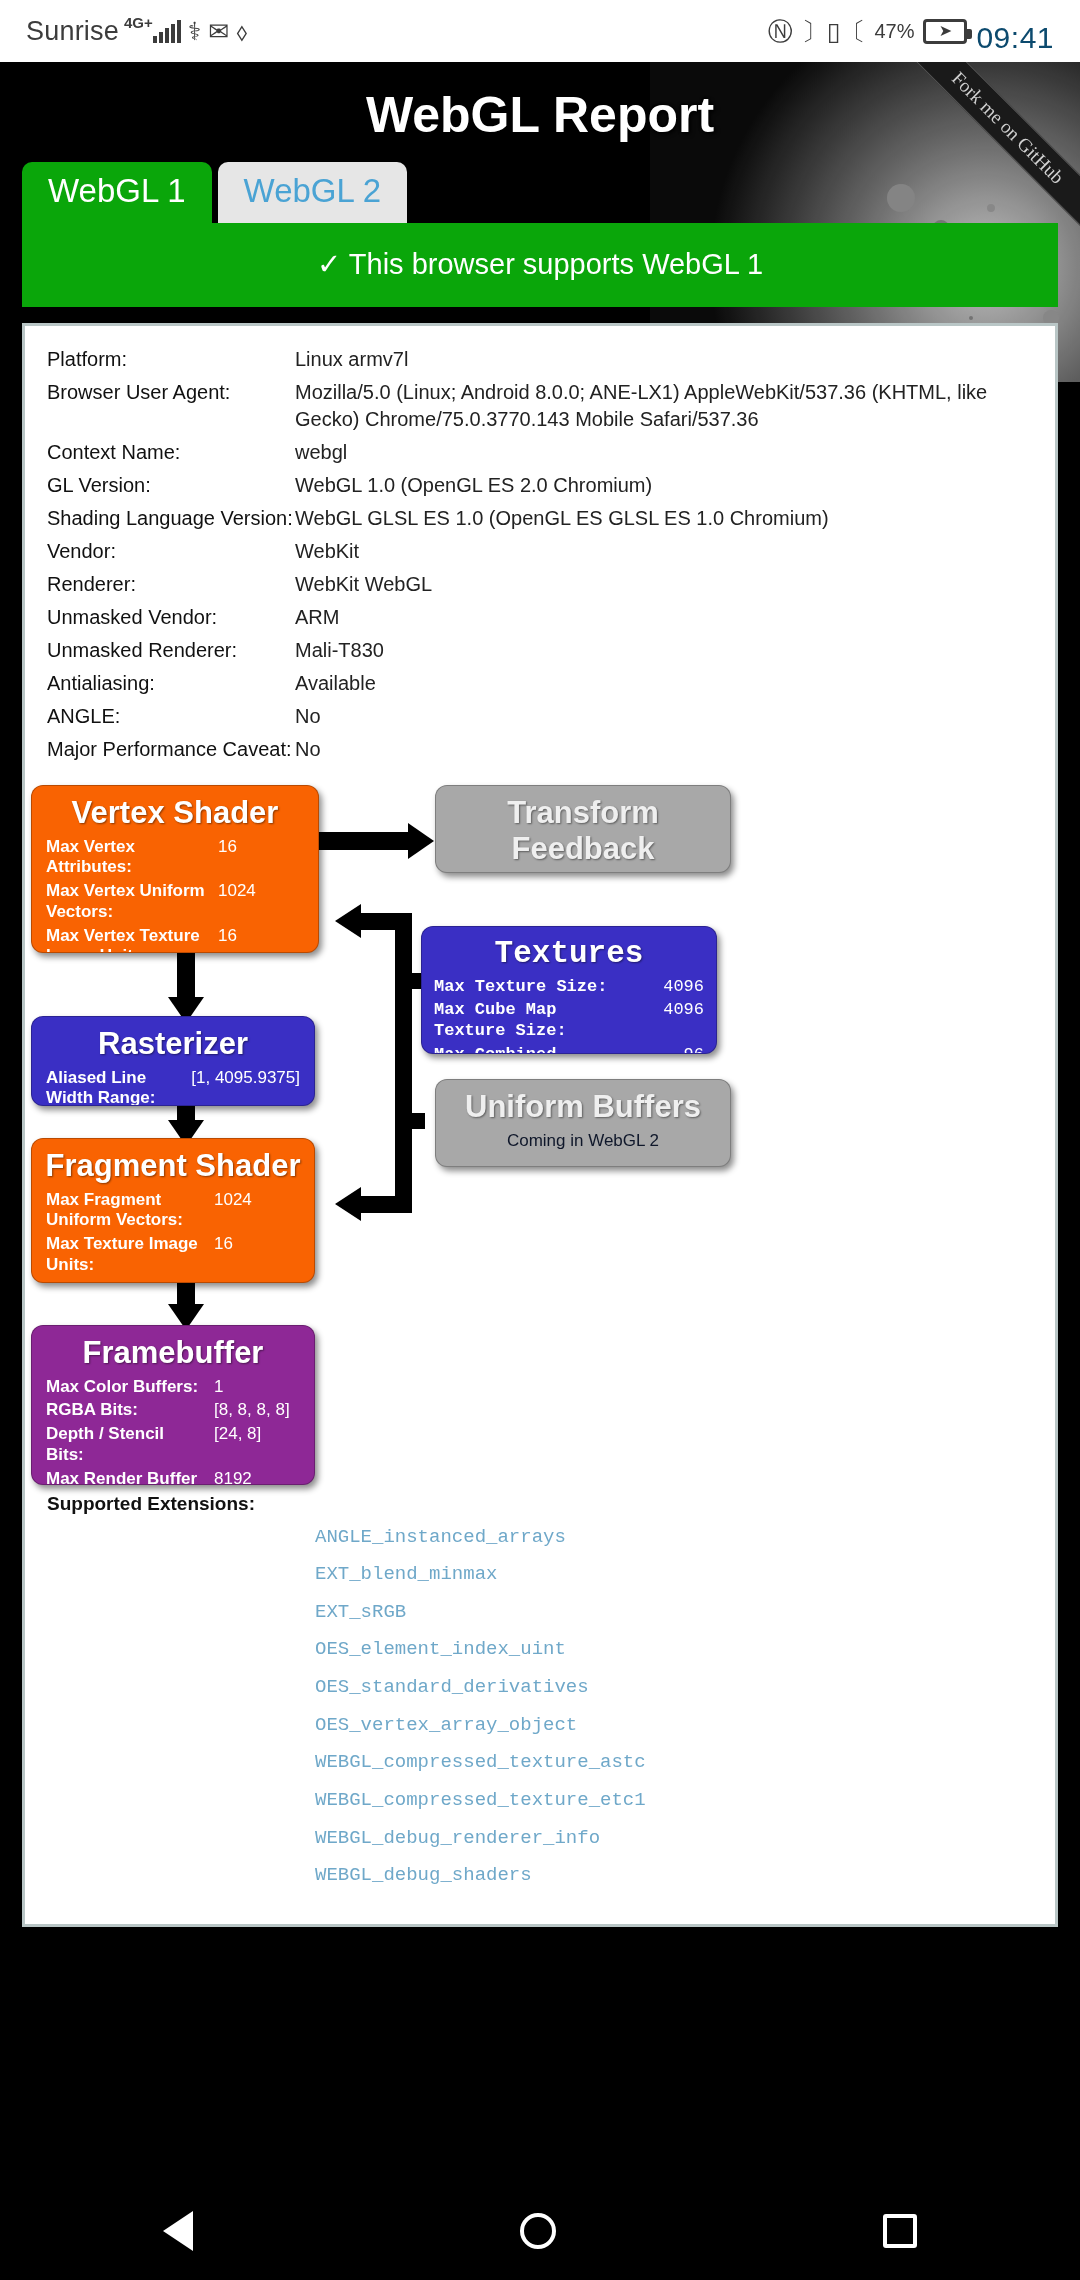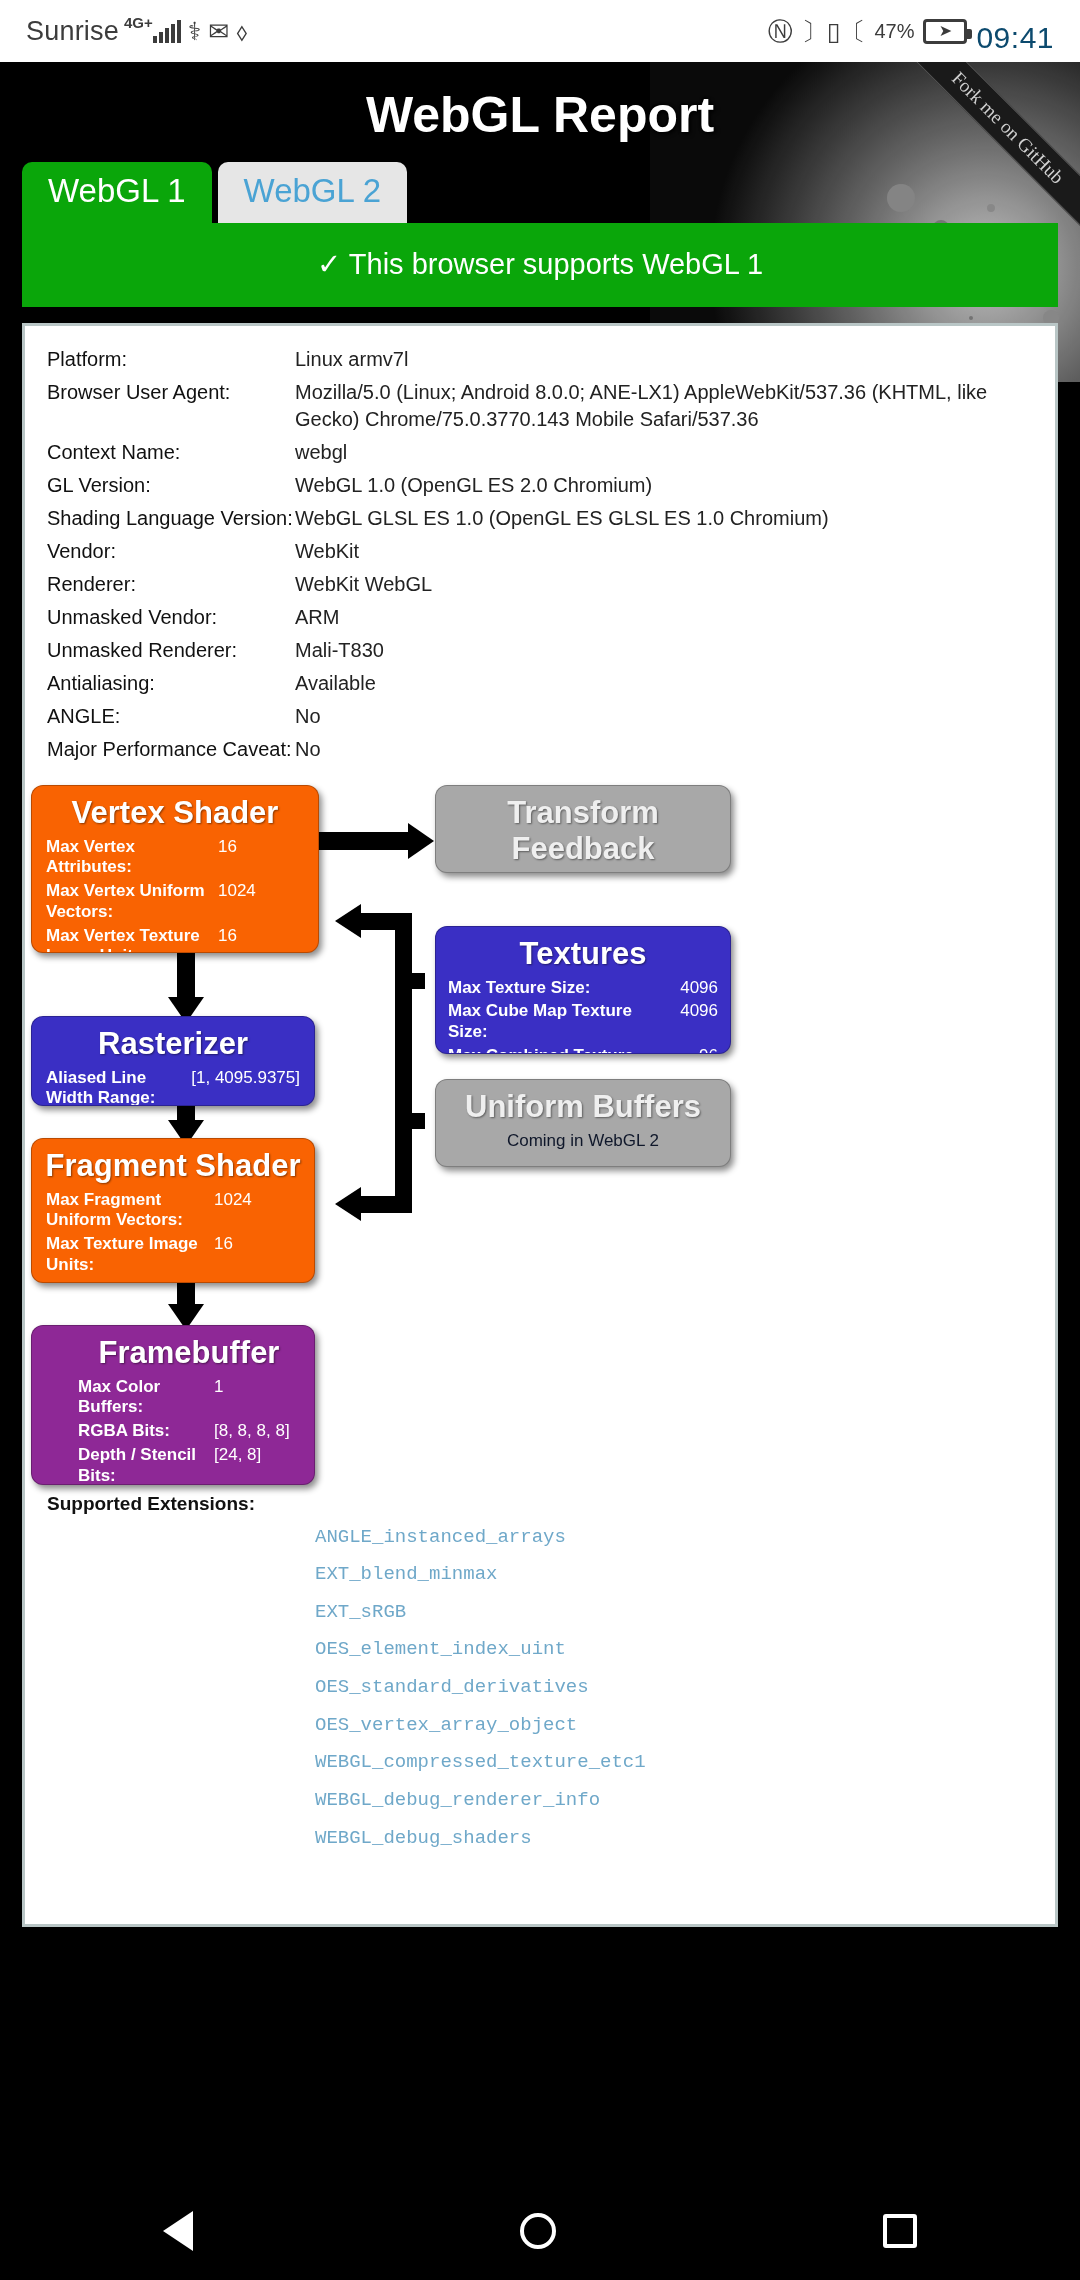--- a/index.html
+++ b/index.html
@@ -117,21 +117,21 @@
     padding: 9px 6px 6px;
     text-shadow: 1px 1px 2px rgba(0,0,0,.45);
   }
   .gbox .rows { padding: 0 14px 12px; }
   .grow { display: flex; align-items: flex-start; font-size: 17px; line-height: 1.22; margin-bottom: 3px; }
   .gk { font-weight: bold; flex: 1 1 auto; padding-right: 8px; }
   .gv { flex: 0 0 auto; text-align: left; min-width: 86px; }
   .gv.rightnum { text-align: right; min-width: 60px; }
   .orange { background: #f96302; }
   .blue   { background: #3a2fc4; }
-  .purple { background: #8e2896; padding-left: 32px; }
+  .purple { background: #8e2896; }
   .grey   { background: #a8a8a8; }
   .grey h3 { color: #efefef; }
   .comingsoon { text-align: center; font-size: 17px; color: #0f172a; padding-bottom: 18px; }
 
   .arrow { position: absolute; background: #000; }
   .arrowhead { position: absolute; width: 0; height: 0; }
 
   
   .extwrap { padding: 10px 22px 8px; }
   .extlabel { font-size: 19px; font-weight: bold; color: #111; margin-bottom: 4px; }
@@ -289,21 +289,21 @@
           </div>
 
         </div>
       </div>
 
       <div class="gbox grey" style="left:410px; top:2px; width:296px; height:88px;">
         <h3>Transform Feedback</h3>
 
       </div>
 
-      <div class="gbox blue" style="left:410px; top:143px; width:296px; height:128px;">
+      <div class="gbox blue" style="left:396px; top:143px; width:296px; height:128px;font-family:Liberation Mono, monospace;">
         <h3>Textures</h3>
         <div class="rows" style="padding:0 12px 10px">
           <div class="grow">
             <span class="gk">Max Texture Size:</span>
             <span class="gv rightnum">4096</span>
           </div>
           <div class="grow">
             <span class="gk">Max Cube Map Texture Size:</span>
             <span class="gv rightnum">4096</span>
           </div>
@@ -377,20 +377,21 @@
 
     <div class="extwrap">
       <div class="extlabel">Supported Extensions:</div>
       <div class="extlist">
         <div class="extitem">ANGLE_instanced_arrays</div>
         <div class="extitem">EXT_blend_minmax</div>
         <div class="extitem">EXT_sRGB</div>
         <div class="extitem">OES_element_index_uint</div>
         <div class="extitem">OES_standard_derivatives</div>
         <div class="extitem">OES_vertex_array_object</div>
+        <div class="extitem">WEBGL_compressed_texture_astc</div>
         <div class="extitem">WEBGL_compressed_texture_etc1</div>
         <div class="extitem">WEBGL_debug_renderer_info</div>
         <div class="extitem">WEBGL_debug_shaders</div>
 
       </div>
     </div>
 
   </div>
 </div>
 

